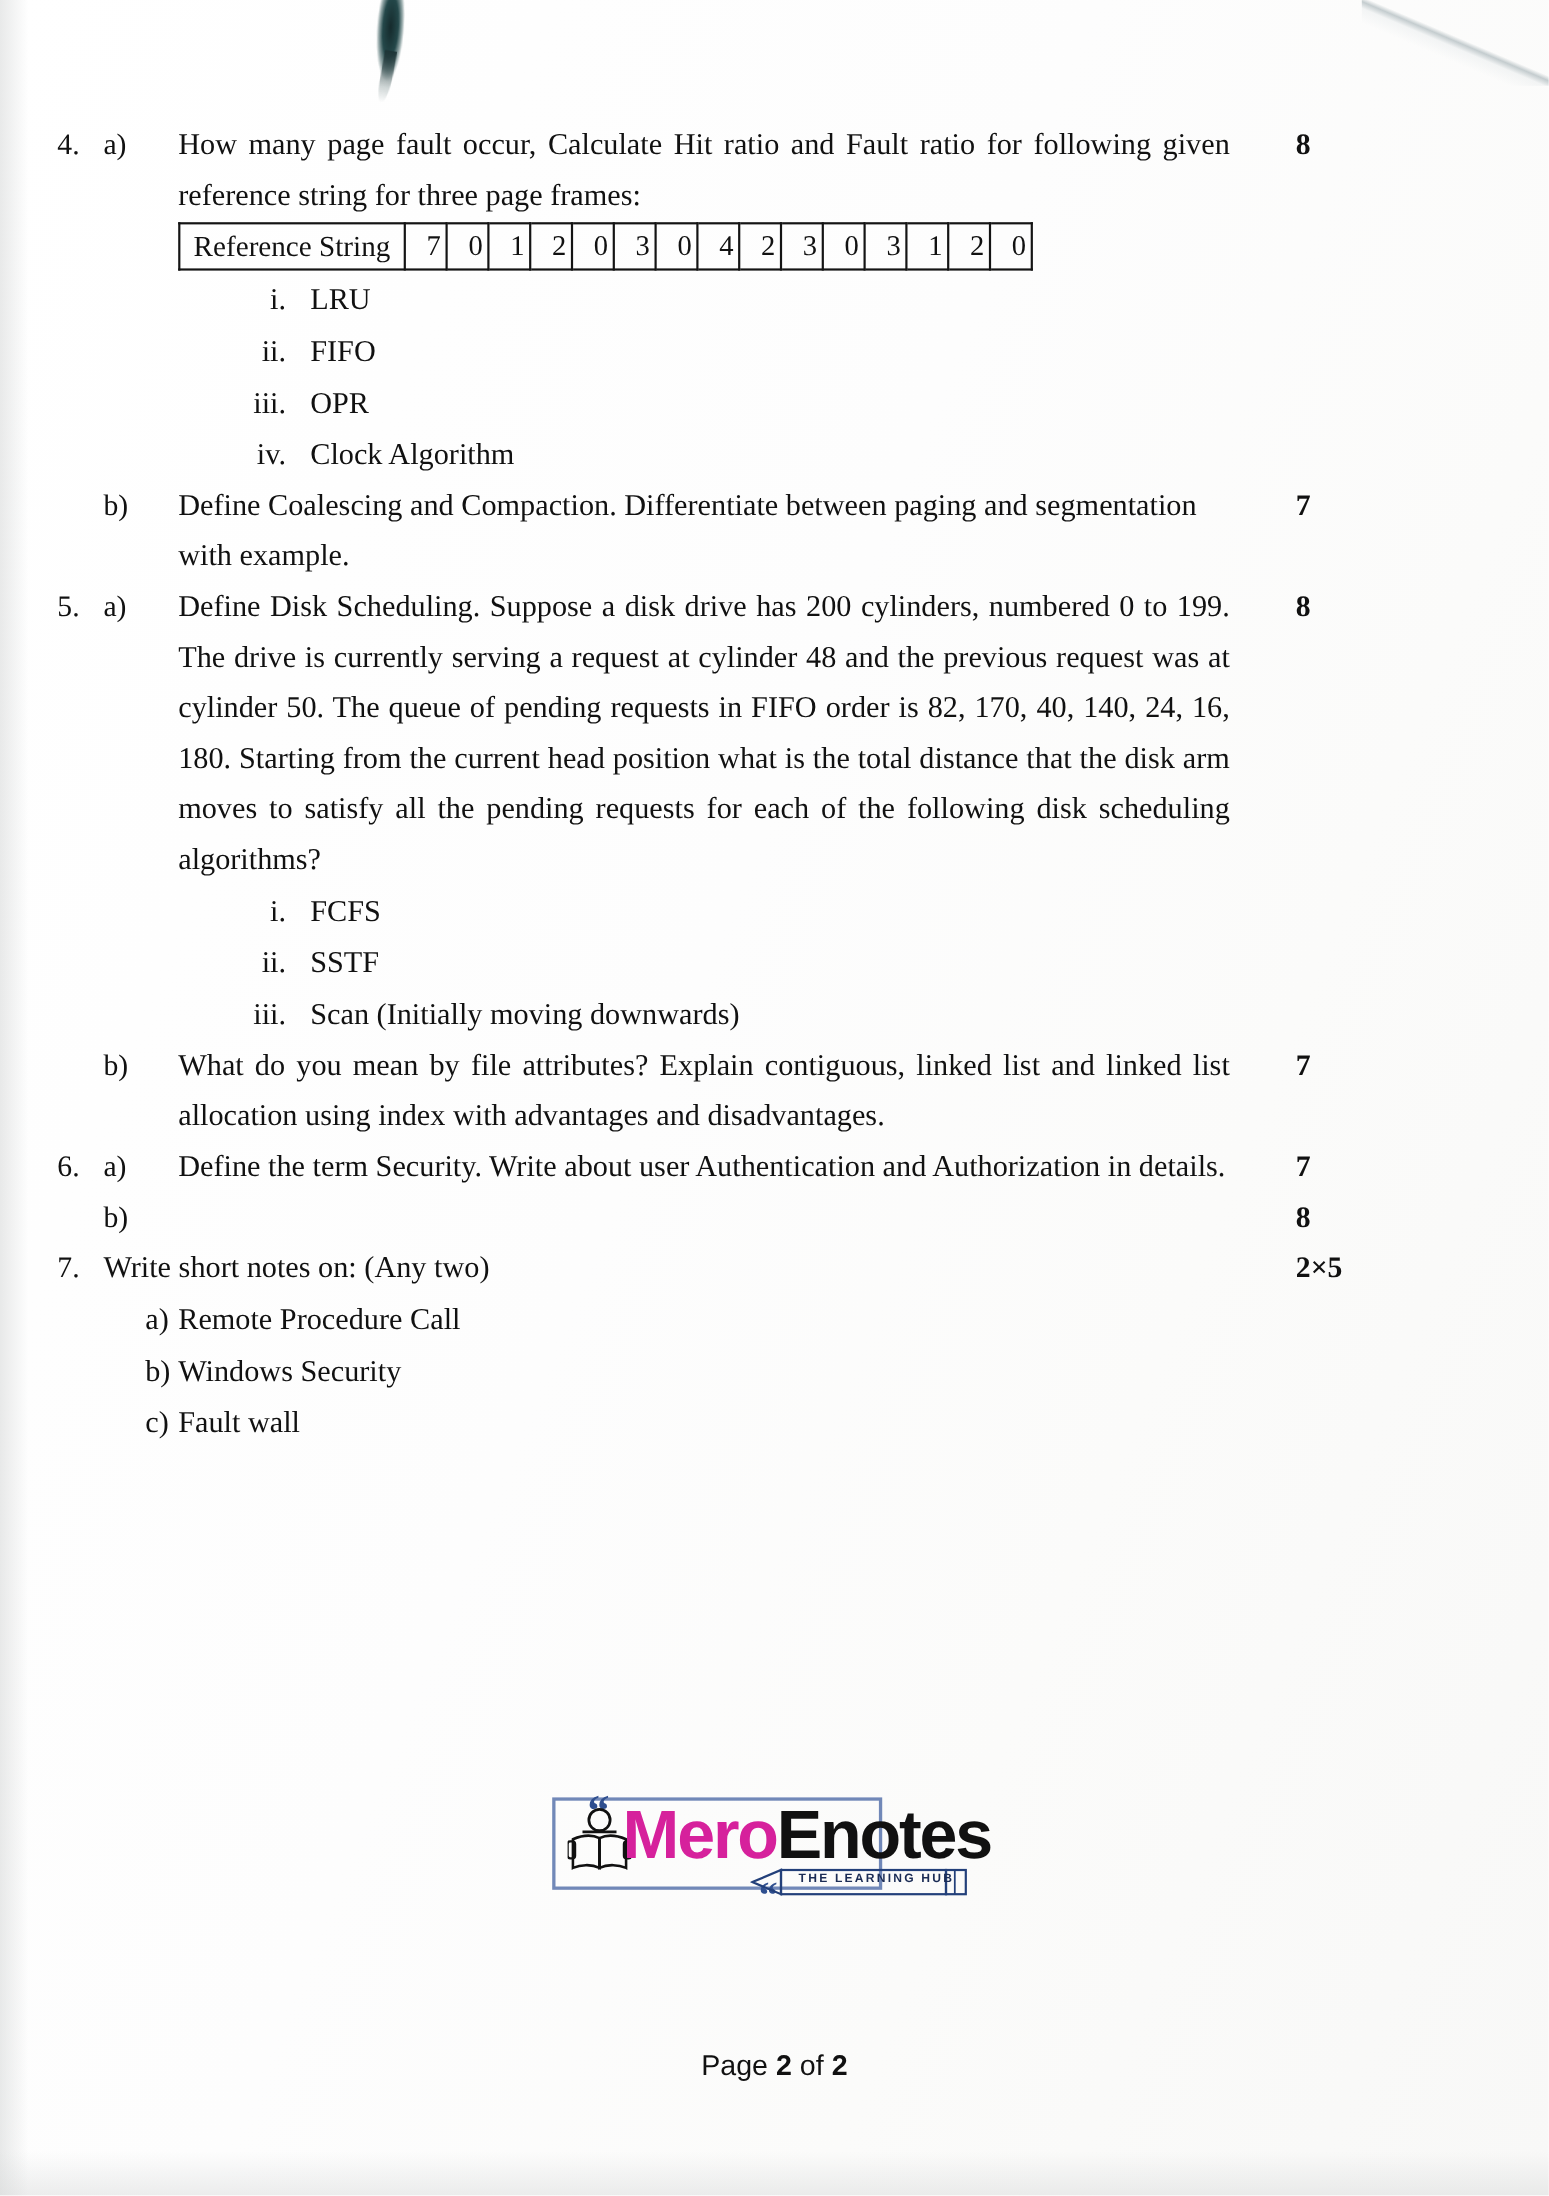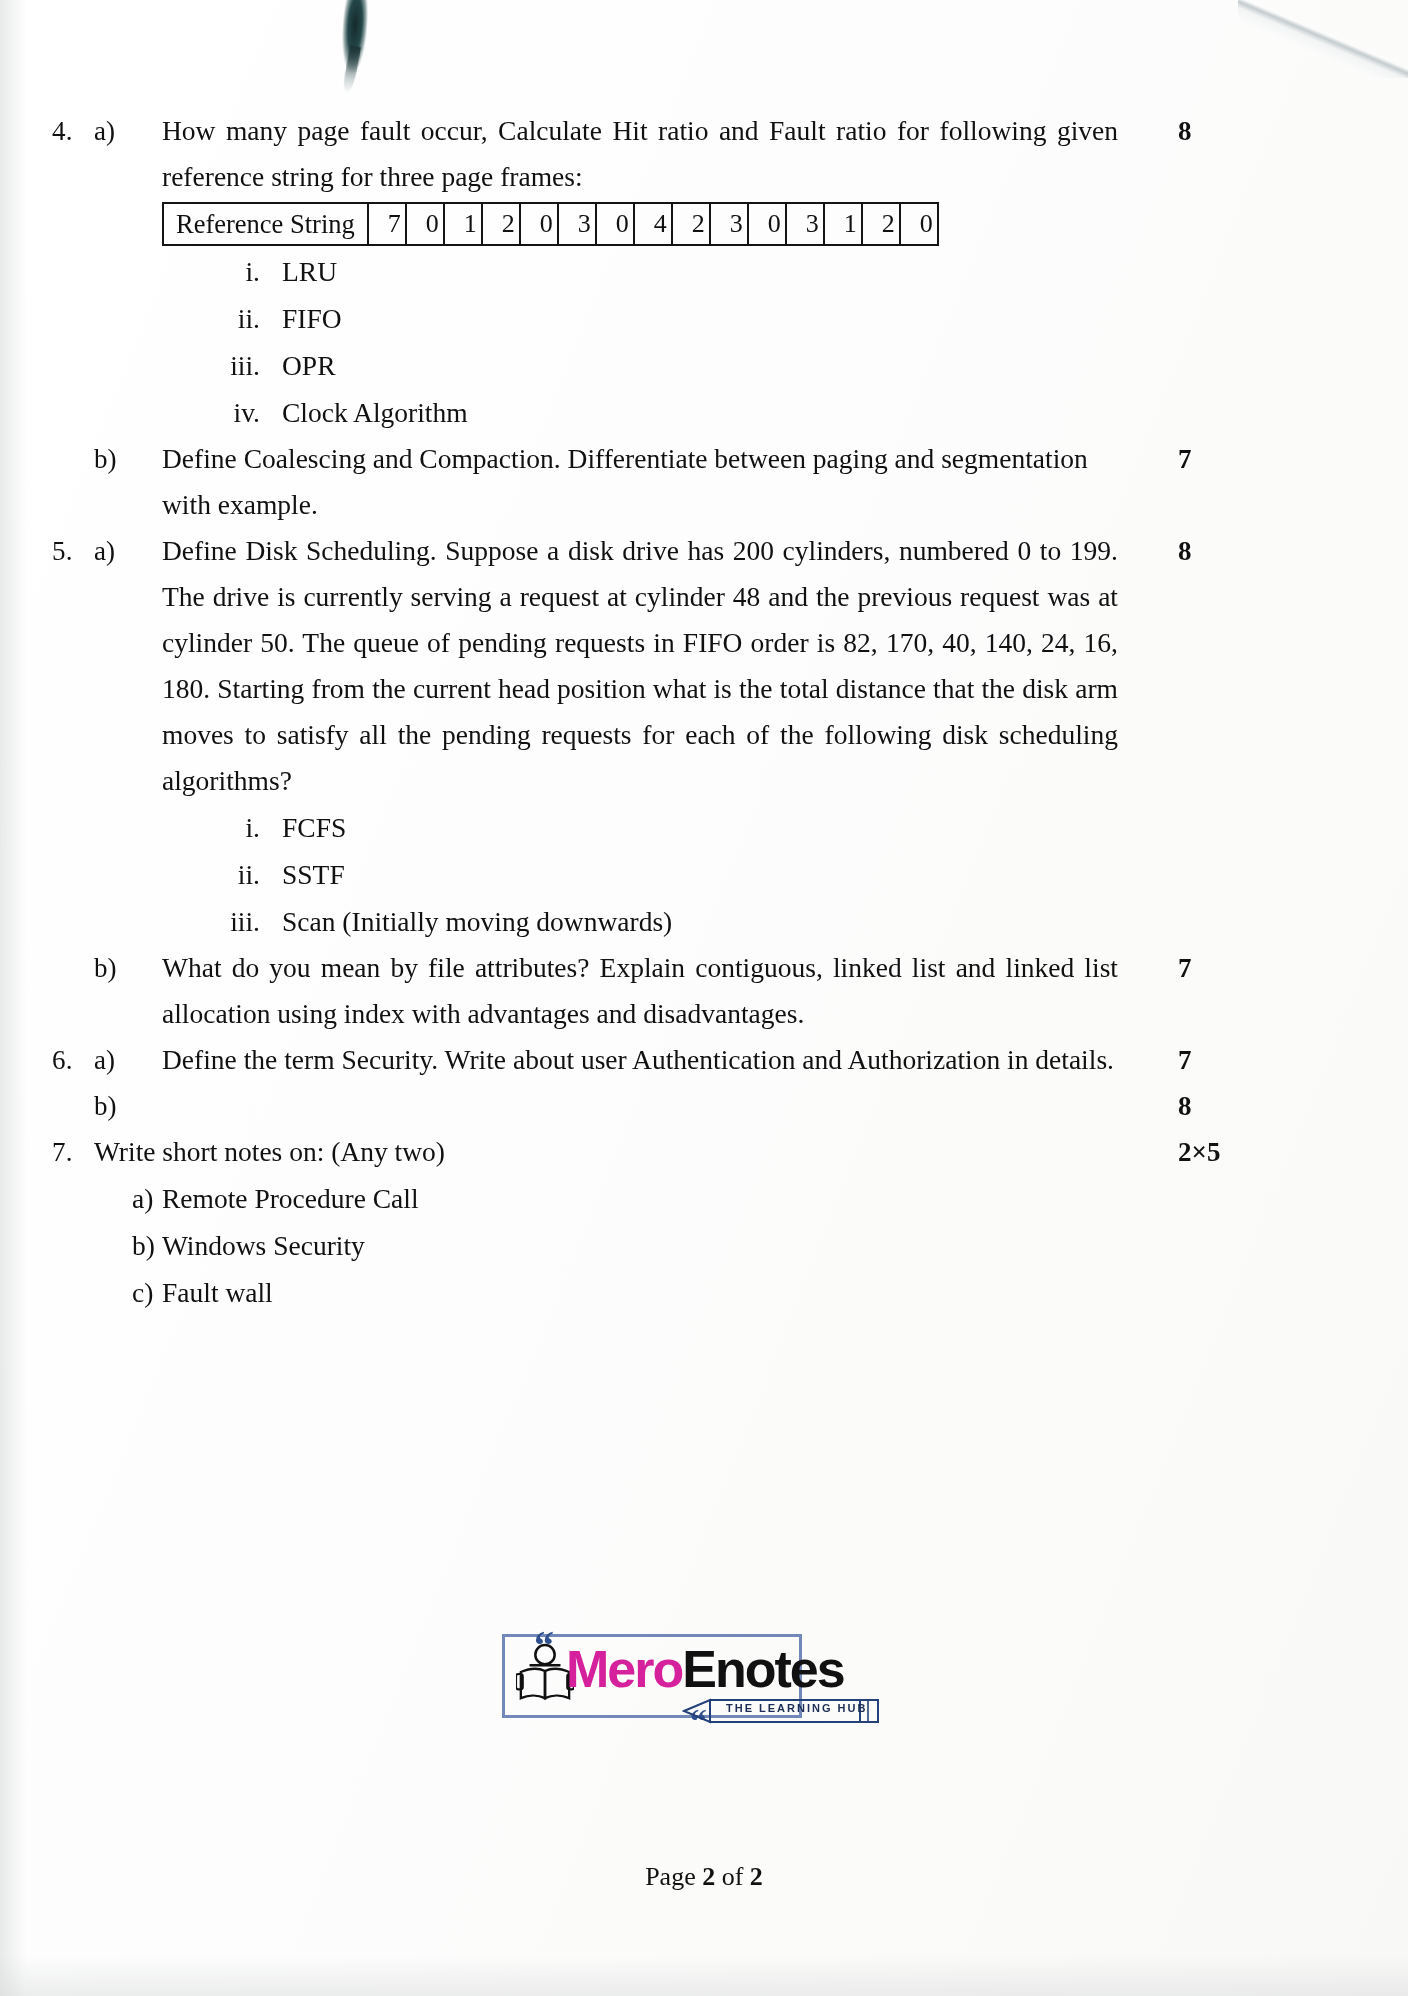--- a/index.html
+++ b/index.html
@@ -204,21 +204,21 @@
     transform: rotate(180deg);
   }
   .logo-book {
     position: absolute;
     left: 22px; top: 30px;
     width: 58px; height: 62px;
   }
   .logo-word {
     position: absolute;
     left: 72px; top: 22px;
-    font-size: 52px;
+    font-size: 62px;
     font-weight: 700;
     letter-spacing: -2px;
     line-height: 70px;
     white-space: nowrap;
   }
   .logo-mero { color: #d6219c; }
   .logo-enotes { color: #111111; }
   .logo-pencil {
     position: absolute;
     left: 188px; top: 84px;
@@ -235,21 +235,21 @@
     font-family: "Liberation Sans", sans-serif;
   }
 
   
   .footer {
     position: absolute;
     left: 0; right: 0;
     top: 1862px;
     text-align: center;
     font-size: 26px;
-    font-family: Liberation Serif, serif;
+    font-family: Liberation Sans, sans-serif;
   }
   .footer b { font-weight: 700; }
 </style>
 </head>
 <body>
 
 <div class="page"></div>
 <div class="scan-smudge"></div>
 <div class="scan-corner"></div>
 <div class="edge-shadow-left"></div>

